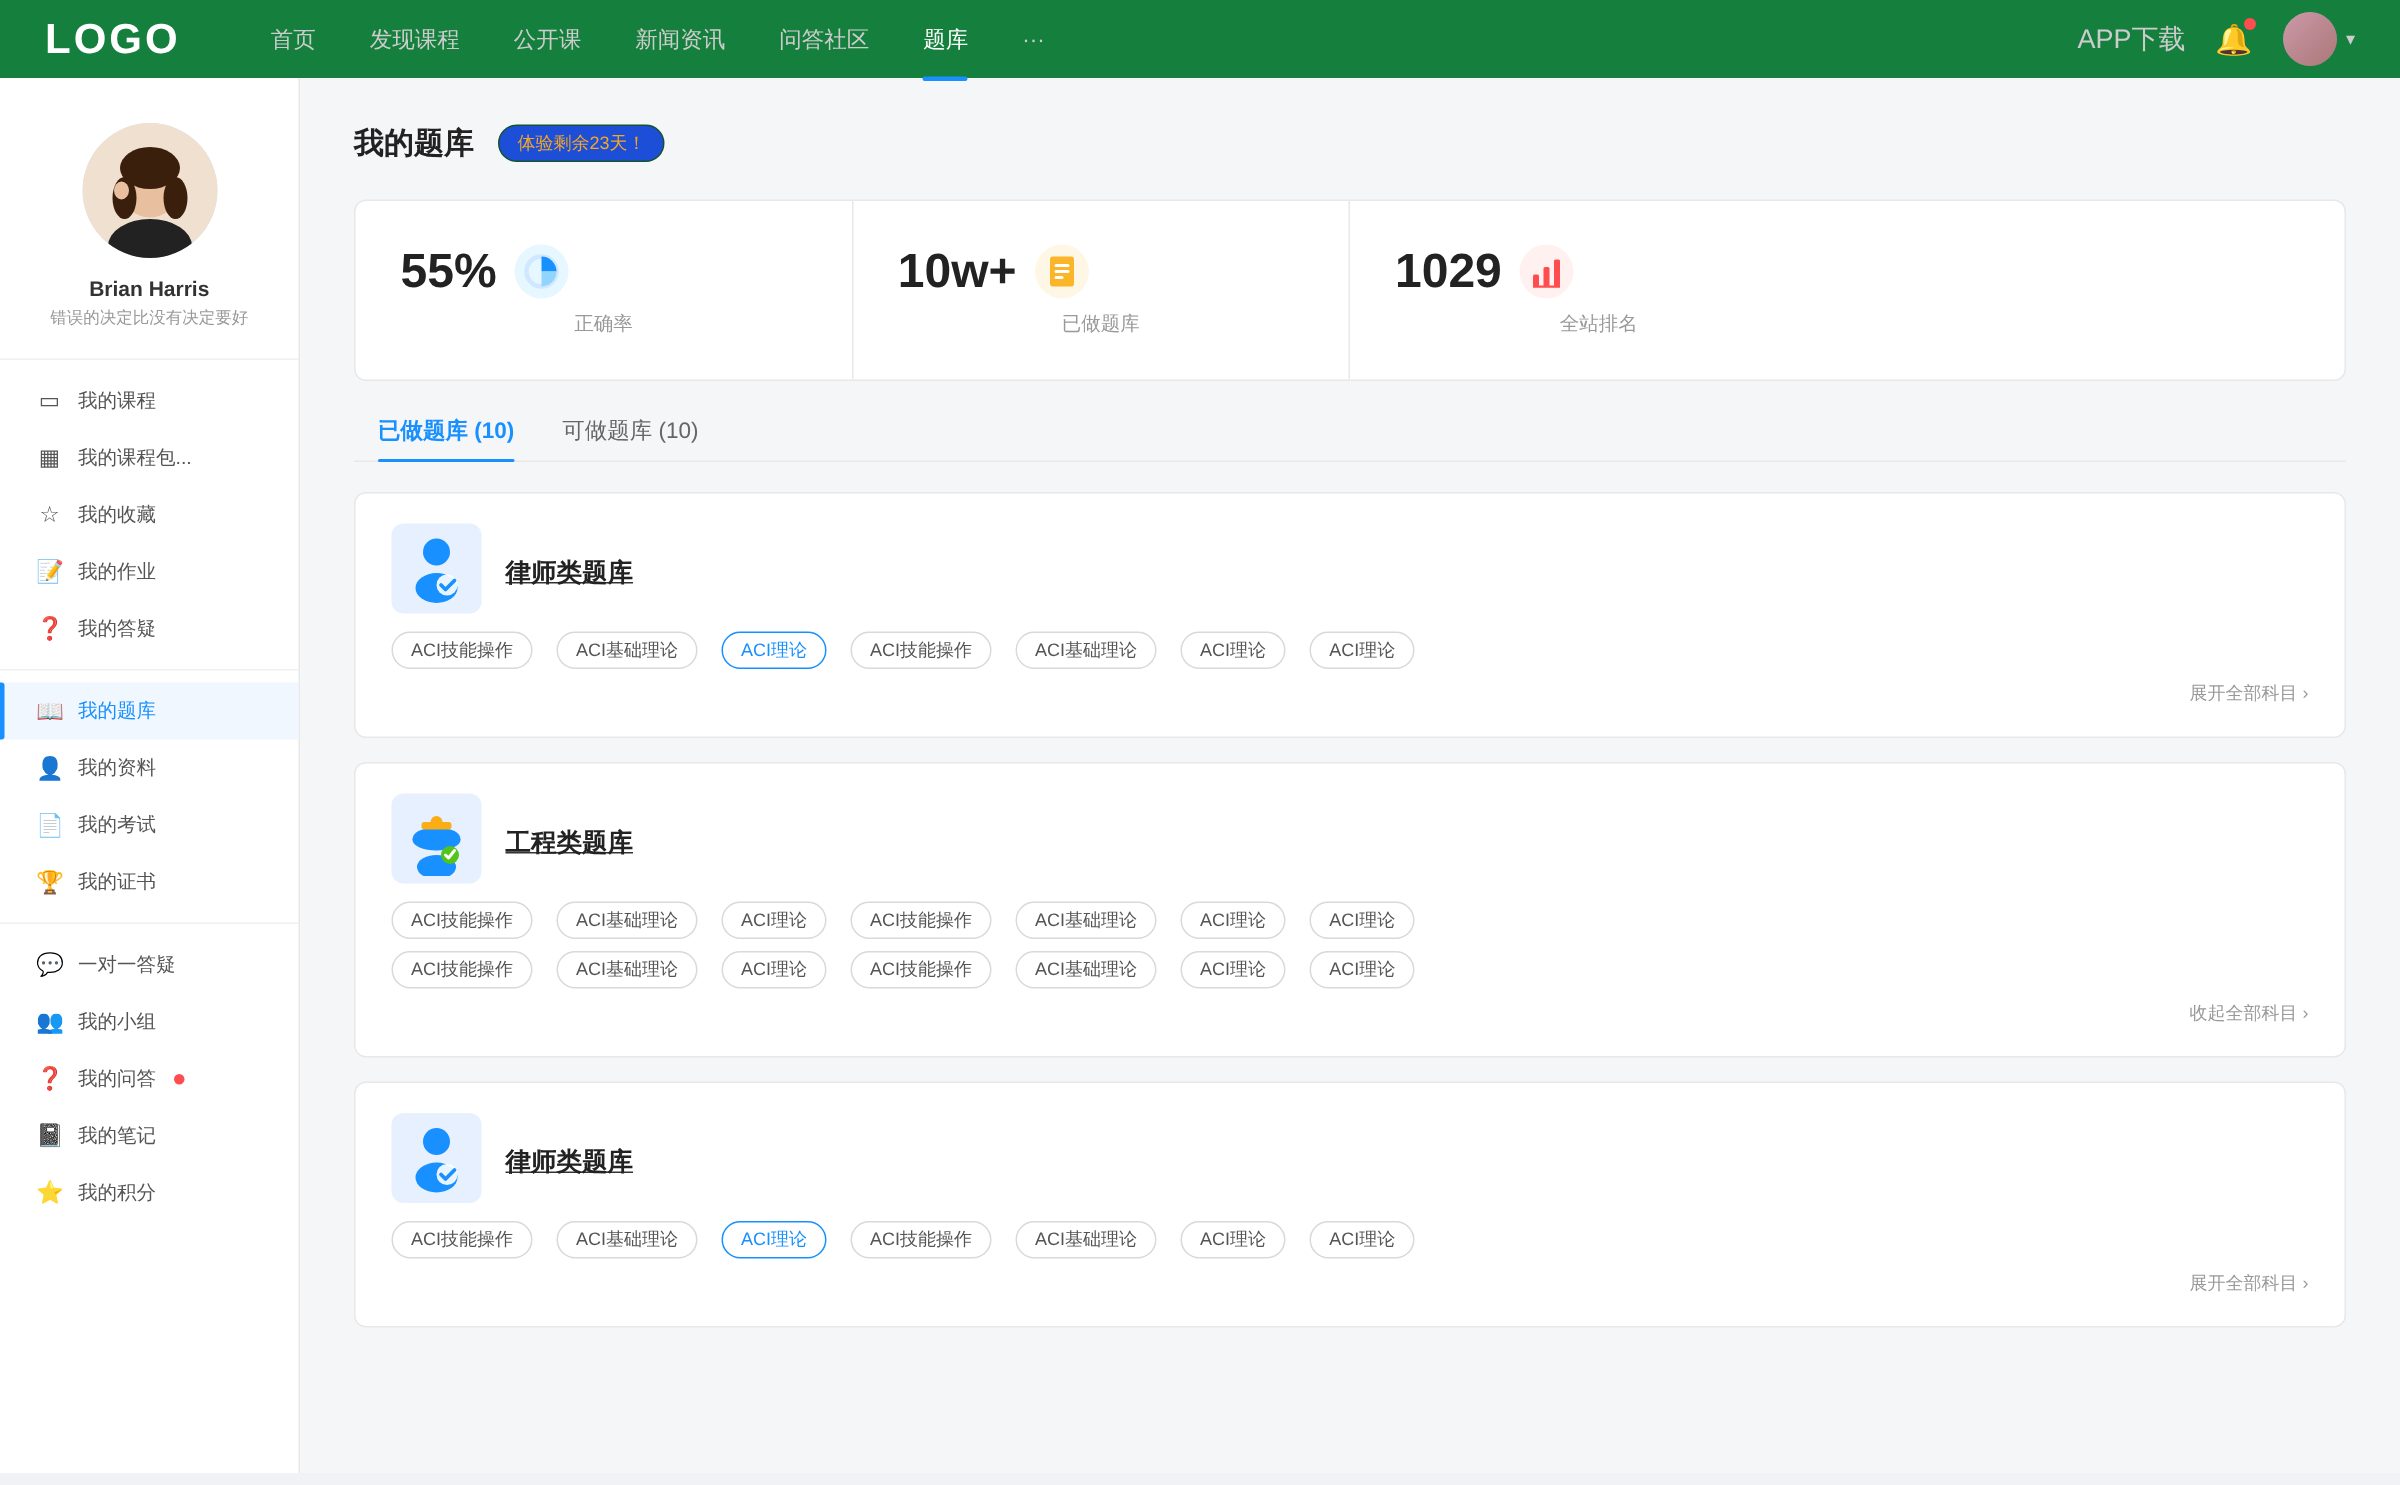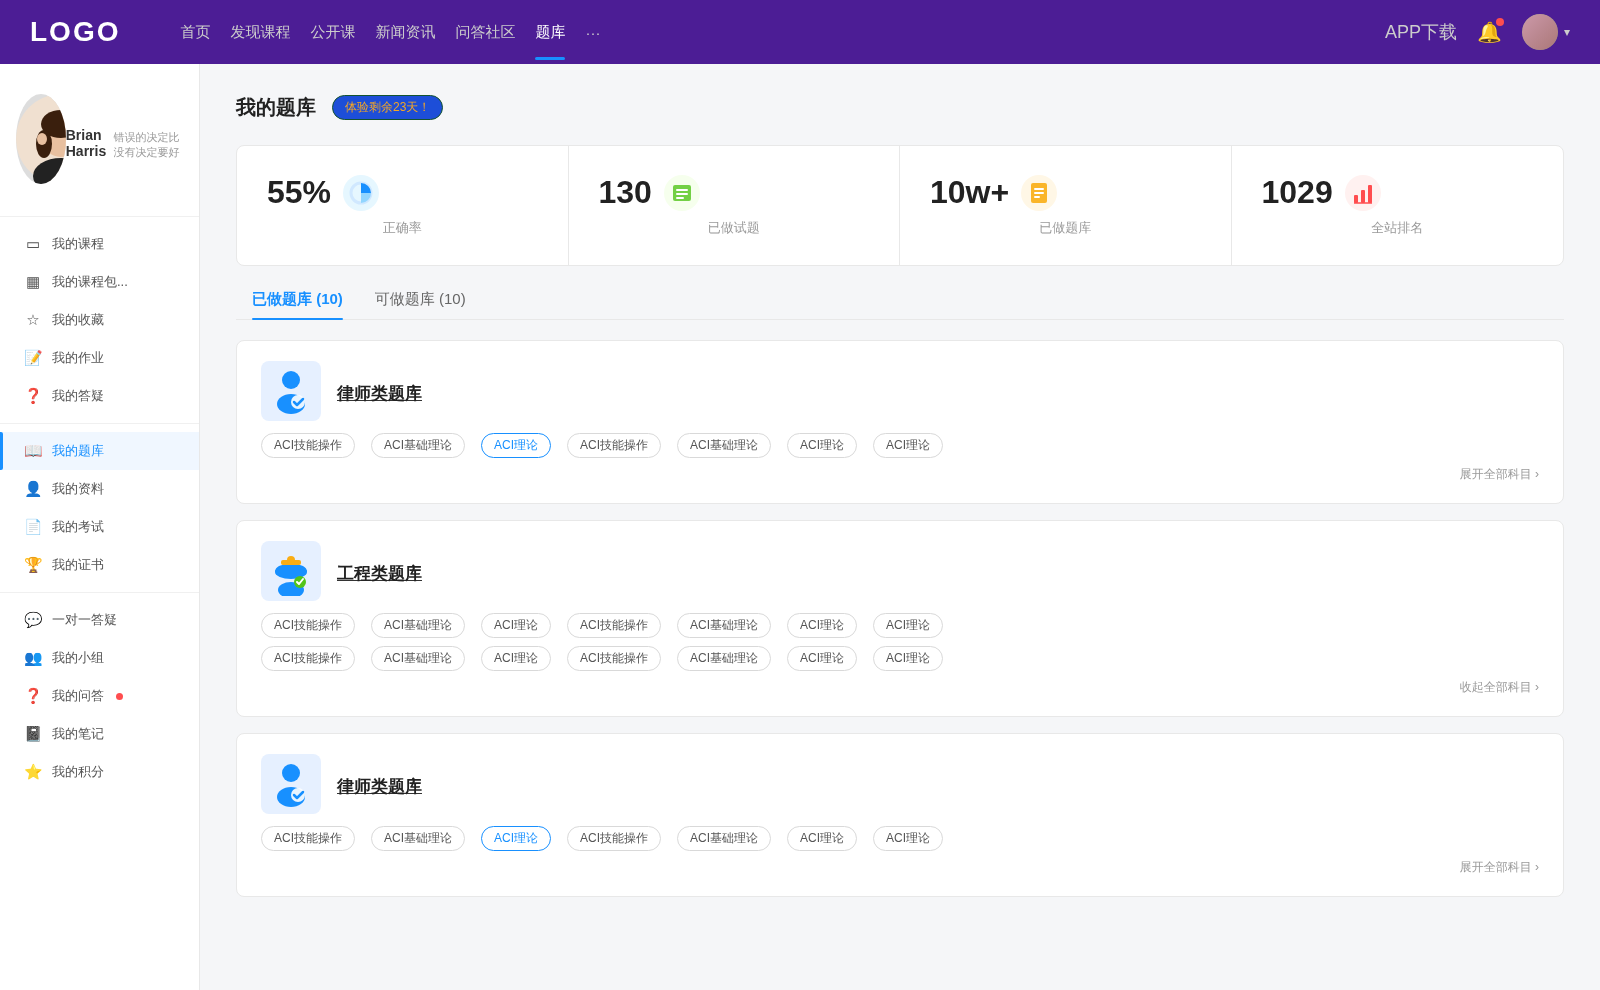--- a/index.html
+++ b/index.html
@@ -1,39 +1,39 @@
 <!DOCTYPE html>
 <html><head>
   <meta charset="utf-8">
   <style>
     * { box-sizing: border-box; margin: 0; padding: 0; }
     body { font-family: "PingFang SC", "Microsoft YaHei", sans-serif; background: #f0f2f5; color: #333; }
 
     
     .navbar {
-      background: #4c1d95;
+      background: #15803d;
       color: #fff;
-      height: 64px;
+      height: 52px;
       display: flex;
       align-items: center;
       padding: 0 30px;
       position: relative;
       z-index: 10;
     }
     .navbar-logo {
       font-size: 28px;
       font-weight: 900;
       letter-spacing: 2px;
       color: #fff;
       margin-right: 60px;
     }
     .navbar-nav {
       display: flex;
       align-items: center;
-      gap: 20px;
+      gap: 36px;
       flex: 1;
     }
     .navbar-nav-item {
       font-size: 15px;
       color: #ccc;
       cursor: pointer;
       position: relative;
     }
     .navbar-nav-item.active {
       color: #fff;
@@ -101,21 +101,21 @@
     
     .sidebar {
       width: 200px;
       background: #fff;
       padding: 30px 0 20px;
       flex-shrink: 0;
       border-right: 1px solid #e8e8e8;
     }
     .sidebar-profile {
       display: flex;
-      flex-direction: row;
+      flex-direction: column;
       align-items: center;
       margin-bottom: 20px;
       padding: 0 16px;
     }
     .sidebar-avatar {
       width: 90px; height: 90px;
       border-radius: 50%;
       background: #ddd;
       overflow: hidden;
       margin-bottom: 12px;
@@ -473,34 +473,20 @@
             <svg width="24" height="24" viewBox="0 0 24 24">
               <circle cx="12" cy="12" r="10" fill="none" stroke="#d0e8ff" stroke-width="3"></circle>
               <path d="M12 12 L12 2 A10 10 0 0 1 22 12 Z" fill="#1890ff"></path>
               <path d="M12 12 L22 12 A10 10 0 0 1 12 22 L12 12 Z" fill="#91d5ff"></path>
             </svg>
           </div>
         </div>
         <div class="stat-label">正确率</div>
       </div>
 
-      <div class="stat-card">
-        <div class="stat-top">
-          <span class="stat-value">130</span>
-          <div class="stat-icon-wrap stat-icon-green">
-            <svg width="24" height="24" viewBox="0 0 24 24">
-              <rect x="3" y="4" width="18" height="16" rx="2" fill="#52c41a" opacity="0.8"></rect>
-              <rect x="6" y="8" width="12" height="2" rx="1" fill="#fff"></rect>
-              <rect x="6" y="12" width="12" height="2" rx="1" fill="#fff"></rect>
-              <rect x="6" y="16" width="8" height="2" rx="1" fill="#fff"></rect>
-            </svg>
-          </div>
-        </div>
-        <div class="stat-label">已做试题</div>
-      </div>
 
       <div class="stat-card">
         <div class="stat-top">
           <span class="stat-value">10w+</span>
           <div class="stat-icon-wrap stat-icon-orange">
             <svg width="24" height="24" viewBox="0 0 24 24">
               <rect x="4" y="2" width="16" height="20" rx="2" fill="#faad14" opacity="0.9"></rect>
               <rect x="7" y="7" width="10" height="2" rx="1" fill="#fff"></rect>
               <rect x="7" y="11" width="10" height="2" rx="1" fill="#fff"></rect>
               <rect x="7" y="15" width="6" height="2" rx="1" fill="#fff"></rect>

